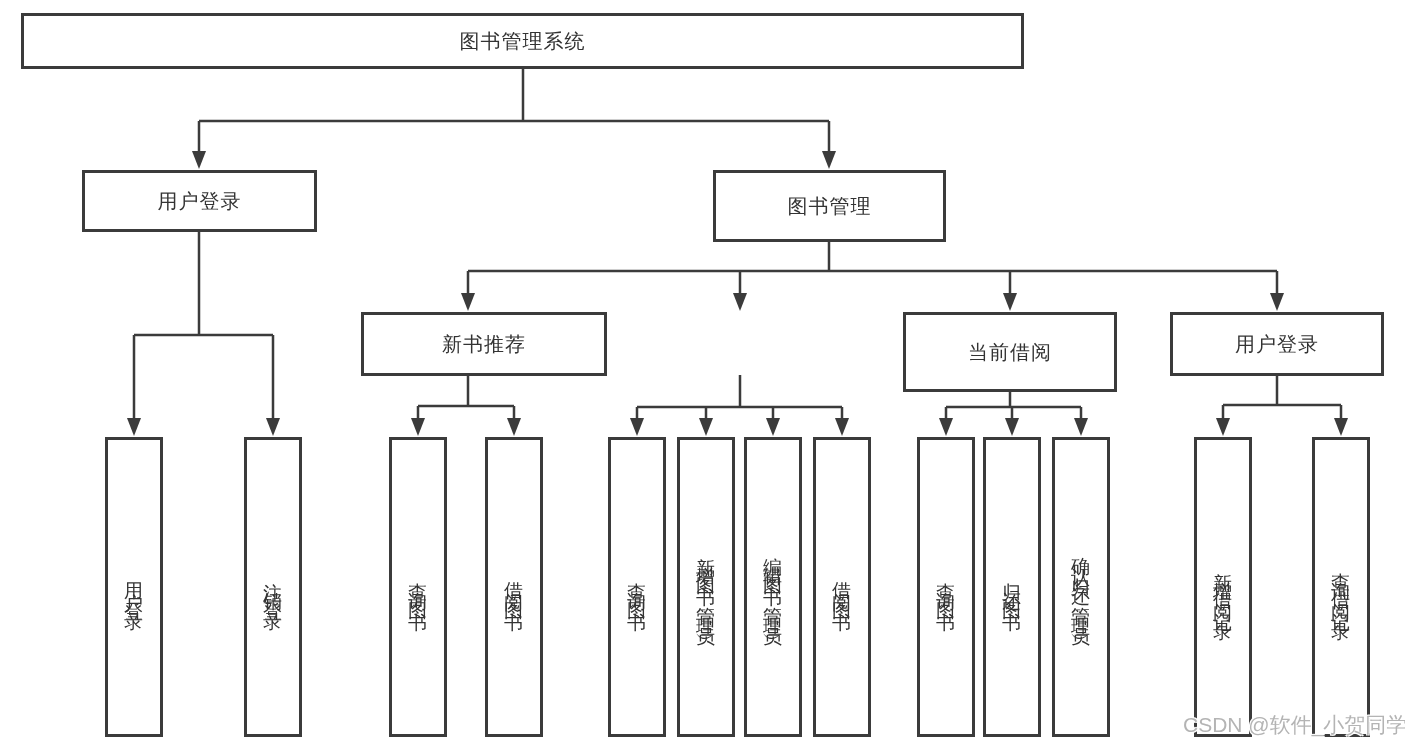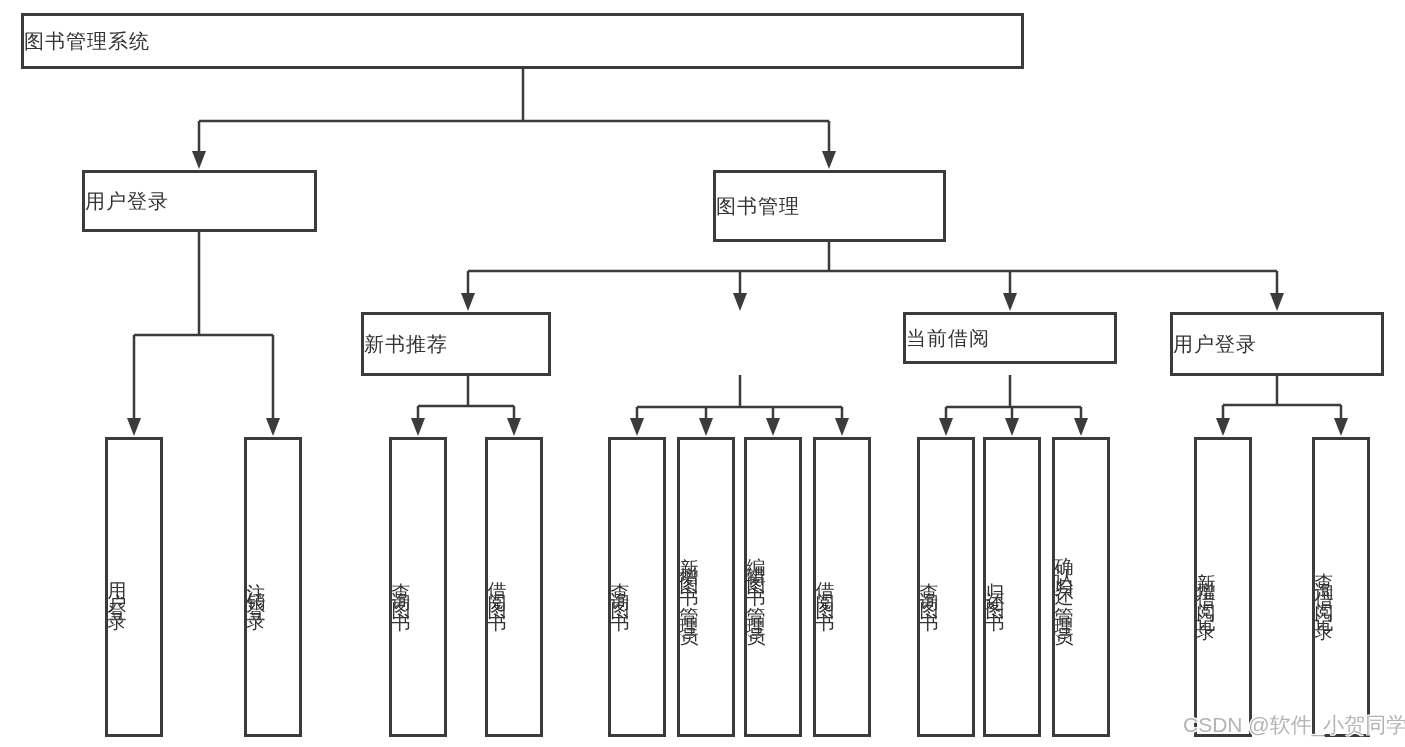--- a/index.html
+++ b/index.html
@@ -3,21 +3,21 @@
 <meta charset="utf-8">
 <style>
   html,body{margin:0;padding:0;background:#ffffff;}
   .canvas{
     position:relative;width:1405px;height:747px;background:#ffffff;overflow:hidden;
     font-family:"Liberation Sans","DejaVu Sans",sans-serif;color:#333333;
   }
   .wires{position:absolute;left:0;top:0;}
   .box{
     position:absolute;box-sizing:border-box;background:#ffffff;
-    border:3px solid #3b3b3b;display:flex;align-items:center;
+    border:3px solid #3b3b3b;display:flex;align-items:center;justify-content:center;
   }
   .box.h span{font-size:20px;letter-spacing:1px;white-space:nowrap;}
   .box.v span{
     writing-mode:vertical-rl;text-orientation:mixed;
     font-size:19px;line-height:1;letter-spacing:10px;white-space:nowrap;
   }
   .watermark{
     position:absolute;left:1183px;top:711px;z-index:5;
     font-size:21px;color:#b4b4b4;white-space:nowrap;
     text-shadow:1px 1px 0 #ffffff,-1px -1px 0 #ffffff,1px -1px 0 #ffffff,-1px 1px 0 #ffffff;
@@ -68,24 +68,24 @@
     <span>图书管理系统</span>
   </div>
 
   <div class="box h" style="left:82px;top:170px;width:235px;height:62px">
     <span>用户登录</span>
   </div>
   <div class="box h" style="left:713px;top:170px;width:233px;height:72px">
     <span>图书管理</span>
   </div>
 
-  <div class="box h" style="left:361px;top:312px;width:190px;height:64px">
+  <div class="box h" style="left:361px;top:312px;width:246px;height:64px">
     <span>新书推荐</span>
   </div>
-  <div class="box h" style="left:903px;top:312px;width:214px;height:52px">
+  <div class="box h" style="left:903px;top:312px;width:214px;height:80px">
     <span>当前借阅</span>
   </div>
   <div class="box h" style="left:1170px;top:312px;width:214px;height:64px">
     <span>用户登录</span>
   </div>
 
   <div class="box v" style="left:105px;top:437px;width:58px;height:300px">
     <span>用户登录</span>
   </div>
   <div class="box v" style="left:244px;top:437px;width:58px;height:300px">

